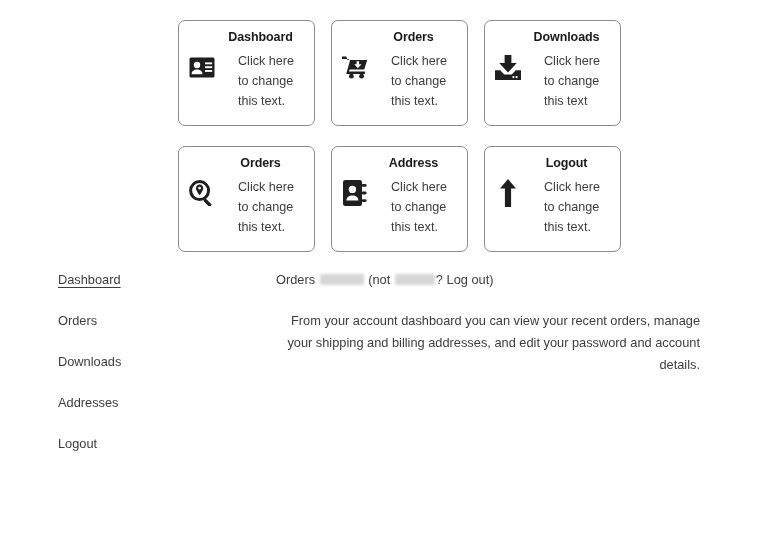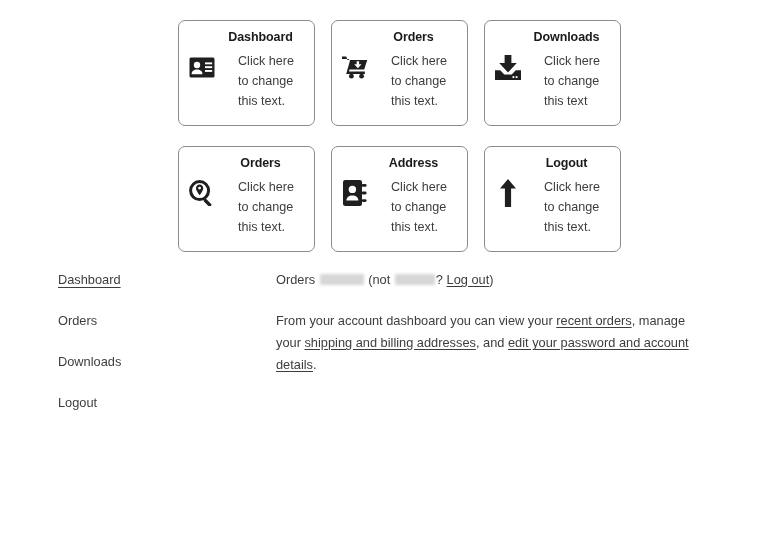--- a/index.html
+++ b/index.html
@@ -107,28 +107,28 @@
     height: 11px;
     vertical-align: -1px;
     margin: 0 1px;
     background: #d6d6d6;
     filter: blur(1.6px);
     border-radius: 1px;
   }
   .redacted.short { width: 40px; }
   .inline-link {
     color: #3d3d3d;
-    text-decoration: underline;
     text-underline-offset: 2px;
   }
   .intro-paragraph {
     font-size: 12.8px;
     line-height: 22px;
     color: #3d3d3d;
     margin: 0;
+    text-align: right;
   }
 </style>
 </head>
 <body>
 
 <div class="card-grid">
 
   <div class="card">
     <div class="card-title">Dashboard</div>
     <div class="card-body">
@@ -226,20 +226,23 @@
   <div class="nav-row">
     <a class="nav-item active">Dashboard</a>
   </div>
   <div class="nav-row">
     <a class="nav-item">Orders</a>
   </div>
   <div class="nav-row">
     <a class="nav-item">Downloads</a>
   </div>
   <div class="nav-row">
+    <a class="nav-item">Addresses</a>
+  </div>
+  <div class="nav-row">
     <a class="nav-item">Logout</a>
   </div>
 </nav>
 
 <div class="account-content">
 
   <p class="hello-line">
     <span>Orders</span>
     <span class="redacted"></span>
     <span>(not</span>

